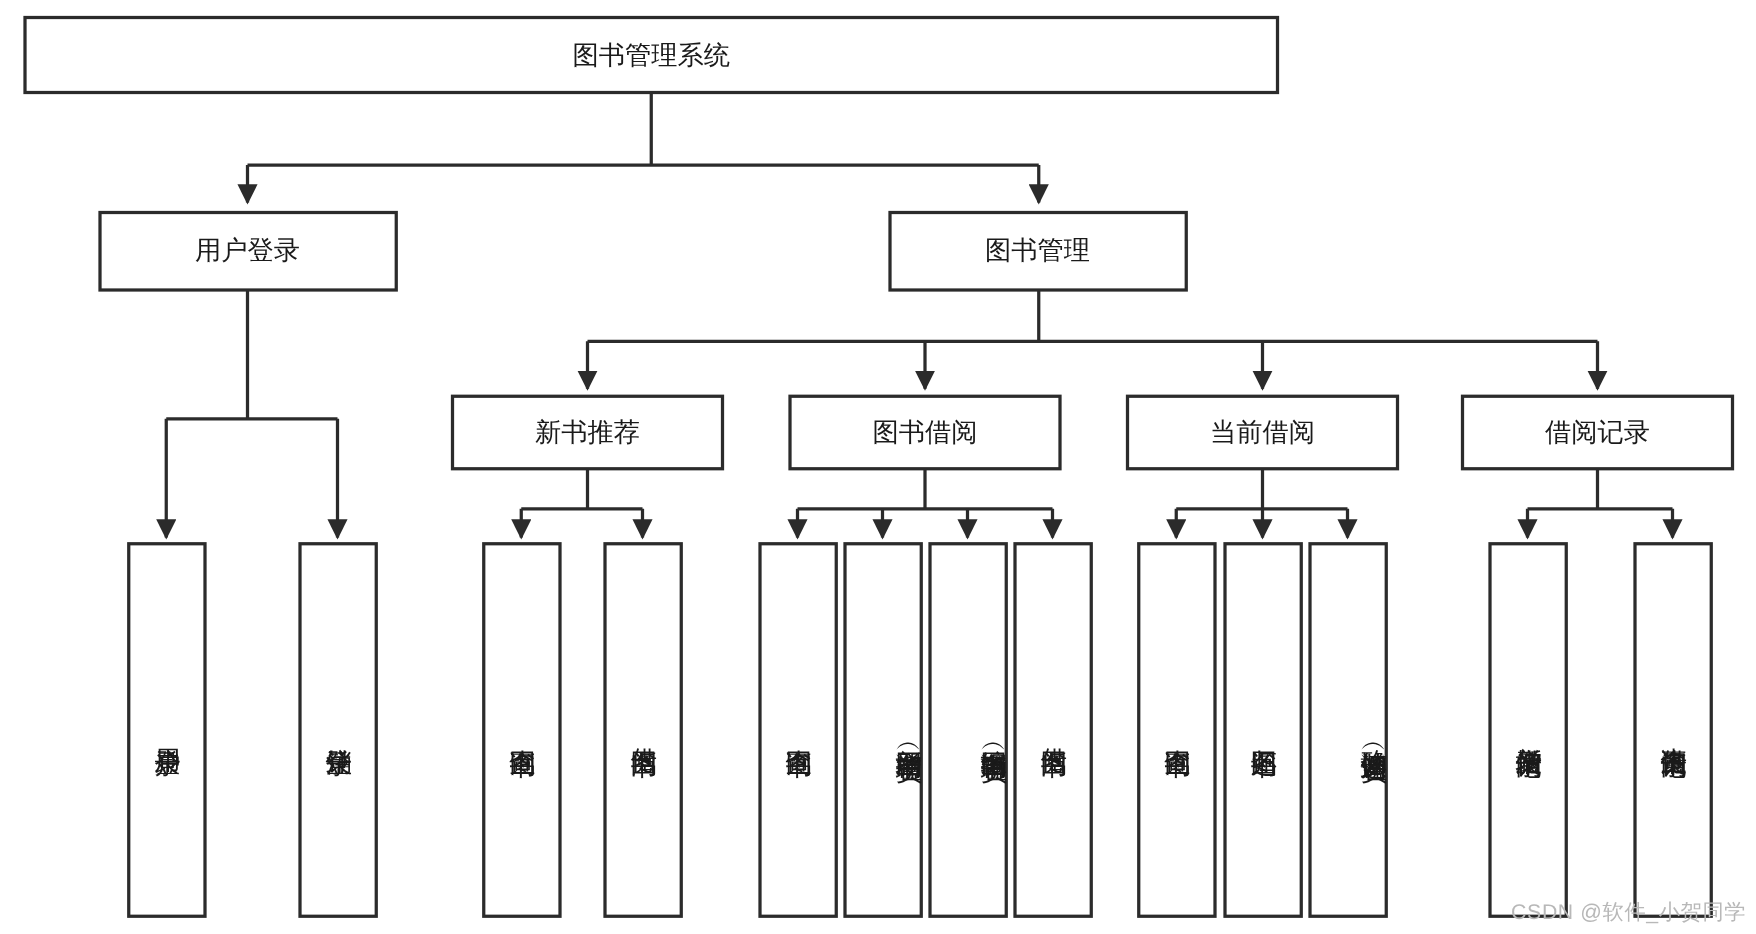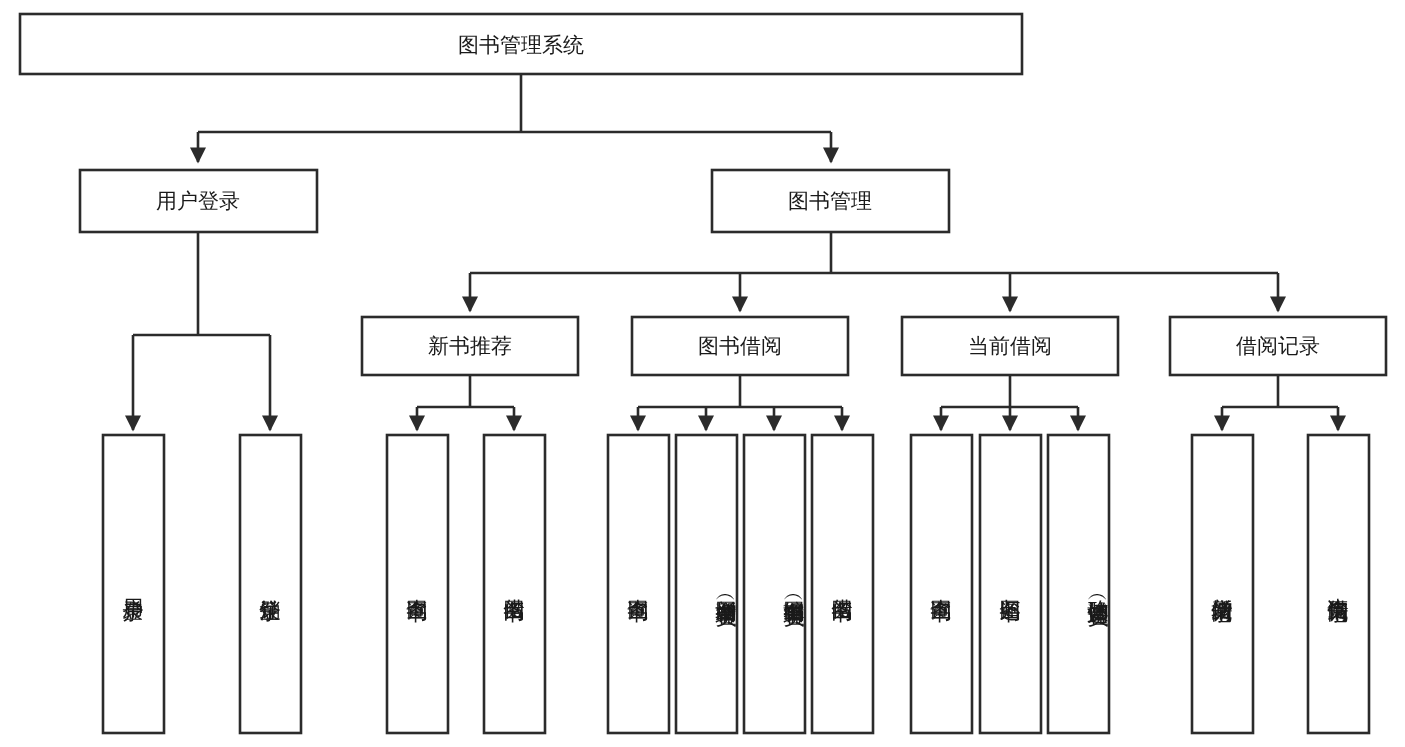--- a/index.html
+++ b/index.html
@@ -188,14 +188,15 @@
   <div class="leaf-text-wrap" style="left:744px; top:441px; width:61px; height:292px;">编辑图书（管理员）</div>
   <div class="leaf-text-wrap centered" style="left:812px; top:435px; width:61px; height:298px;">借阅图书</div>
 
   <div class="leaf-text-wrap centered" style="left:911px; top:435px; width:61px; height:298px;">查询图书</div>
   <div class="leaf-text-wrap centered" style="left:980px; top:435px; width:61px; height:298px;">归还图书</div>
   <div class="leaf-text-wrap" style="left:1048px; top:441px; width:61px; height:292px;">确认归还（管理员）</div>
 
   <div class="leaf-text-wrap centered" style="left:1192px; top:435px; width:61px; height:298px;">新增借阅记录</div>
   <div class="leaf-text-wrap centered" style="left:1308px; top:435px; width:61px; height:298px;">查询借阅记录</div>
 
+  <div class="watermark">CSDN @软件_小贺同学</div>
 
 </div>
 
 </body></html>

